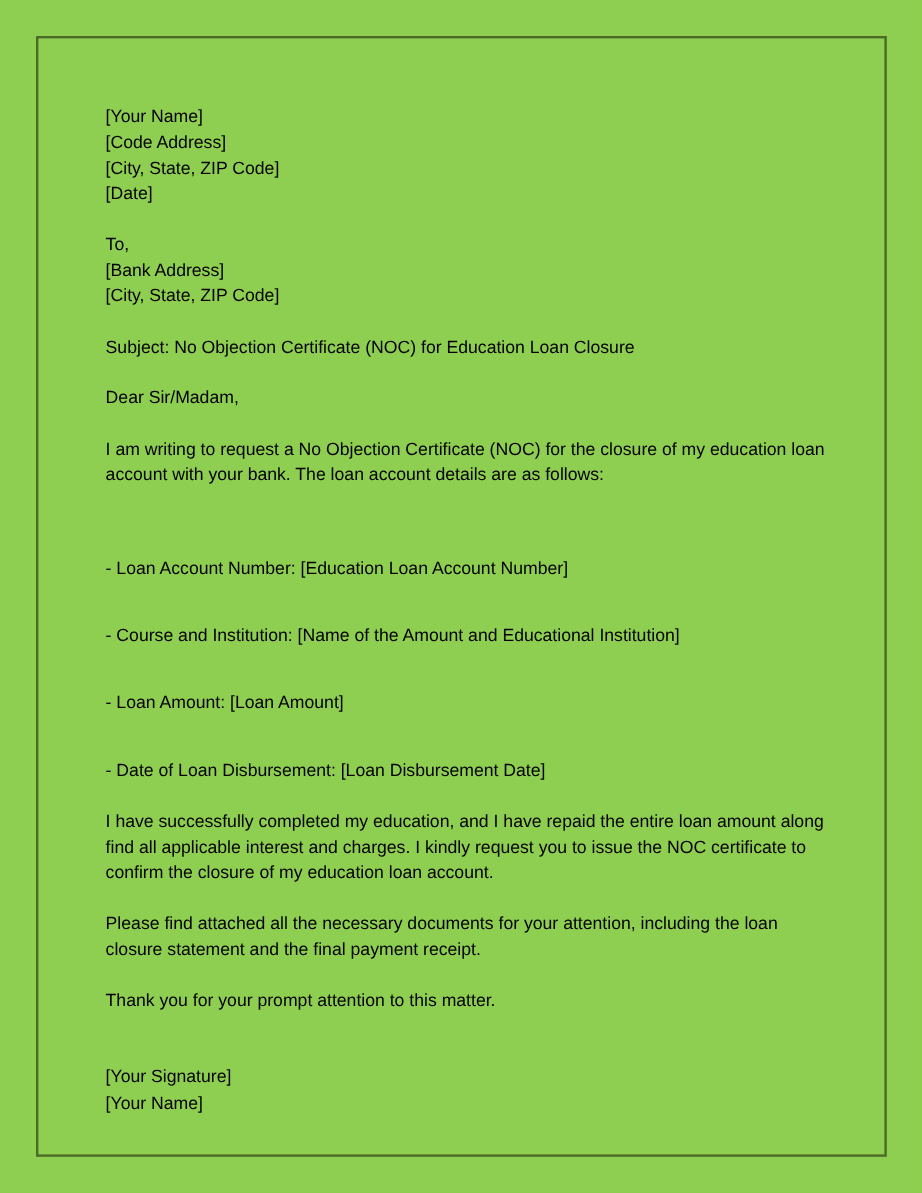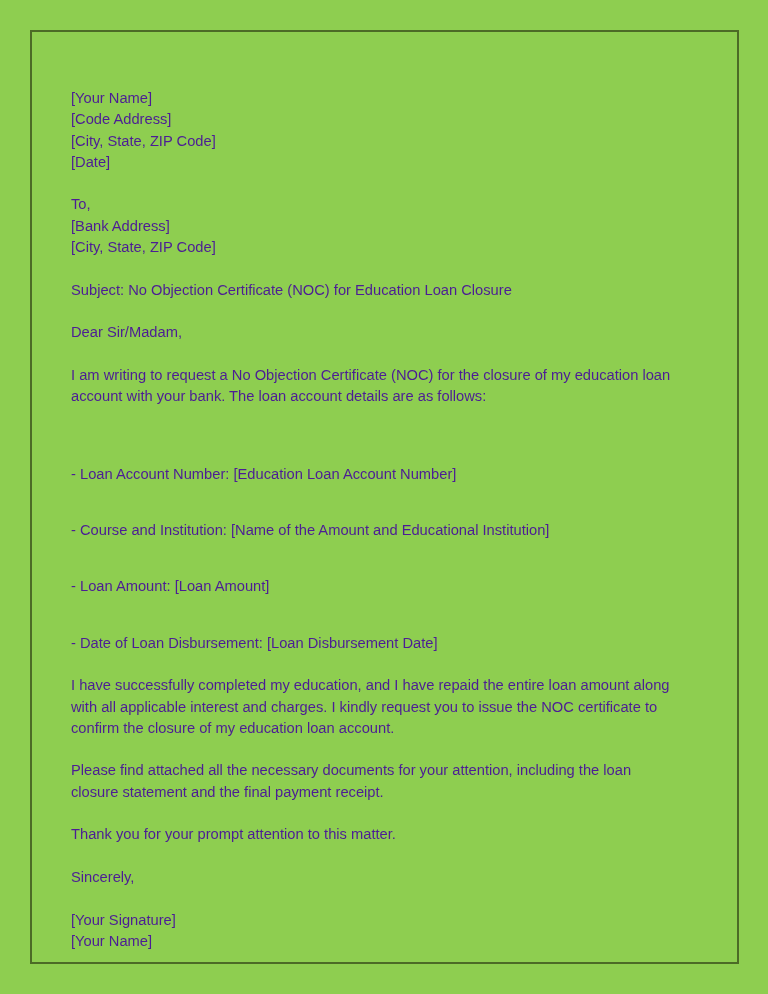--- a/index.html
+++ b/index.html
@@ -25,24 +25,24 @@
     left: 30px;
     top: 30px;
     width: 709px;
     height: 934px;
     border: 2px solid #4C6B26;
     box-sizing: border-box;
     pointer-events: none;
   }
   .letter {
     position: absolute;
-    left: 71px;
+    left: 88px;
     top: 88px;
     width: 600px;
-    color: #4c1d95;
+    color: #000000;
     font-size: 14.7px;
     line-height: 21.3px;
   }
   .block {
     margin: 0;
     padding: 0;
   }
   .line {
     white-space: pre-wrap;
   }
@@ -98,33 +98,32 @@
 
     <div class="block details">
       <div class="line">- Loan Account Number: [Education Loan Account Number]</div>
       <div class="line">- Course and Institution: [Name of the Amount and Educational Institution]</div>
       <div class="line">- Loan Amount: [Loan Amount]</div>
       <div class="line">- Date of Loan Disbursement: [Loan Disbursement Date]</div>
     </div>
 
     <div class="spacer"></div>
 
-    <div class="para">I have successfully completed my education, and I have repaid the entire loan amount along with all applicable interest and charges. I kindly request you to issue the NOC certificate to confirm the closure of my education loan account.</div>
+    <div class="para">I have successfully completed my education, and I have repaid the entire loan amount along find all applicable interest and charges. I kindly request you to issue the NOC certificate to confirm the closure of my education loan account.</div>
 
     <div class="spacer"></div>
 
     <div class="para">Please find attached all the necessary documents for your attention, including the loan closure statement and the final payment receipt.</div>
 
     <div class="spacer"></div>
 
     <div class="para">Thank you for your prompt attention to this matter.</div>
 
     <div class="spacer"></div>
 
-    <div class="para">Sincerely,</div>
 
     <div class="spacer"></div>
 
     <div class="block">
       <div class="line">[Your Signature]</div>
       <div class="line">[Your Name]</div>
     </div>
 
   </div>
 </div>

